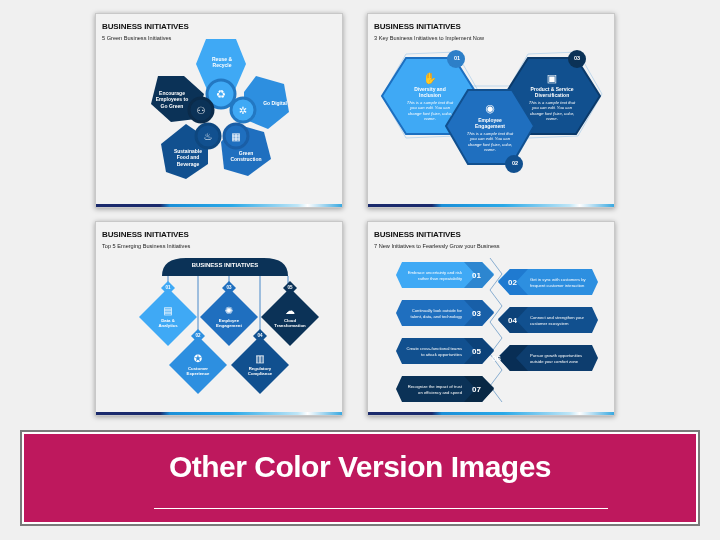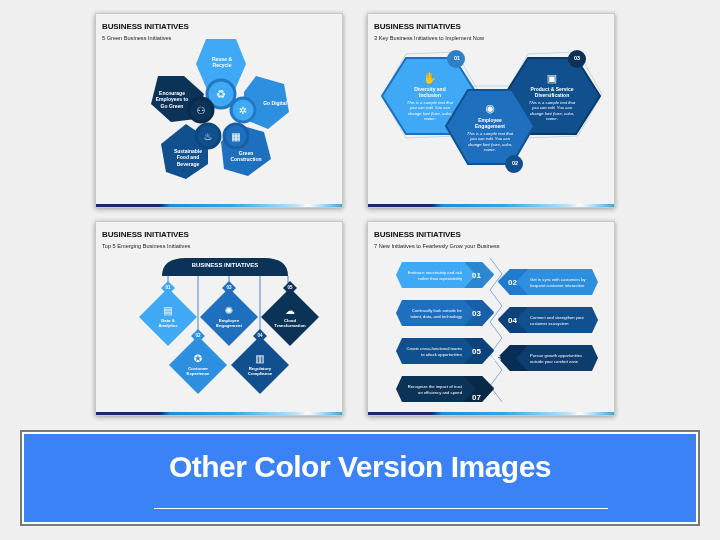--- a/index.html
+++ b/index.html
@@ -8,21 +8,21 @@
   .s1{left:95px;top:13px;}
   .s2{left:367px;top:13px;}
   .s3{left:95px;top:221px;}
   .s4{left:367px;top:221px;}
   .slide-title{position:absolute;left:6px;top:8px;font-size:8px;font-weight:bold;color:#111;letter-spacing:-0.1px;}
   .slide-sub{position:absolute;left:6px;top:21px;font-size:5.6px;color:#222;}
   .footer-bar{position:absolute;left:0;right:0;bottom:0;height:3px;background:linear-gradient(90deg,#1a2a6c 0%,#1a2a6c 26%,#1a8fd8 30%,#2aa9e8 55%,#bfe6f7 82%,#ffffff 86%,#39a8e0 100%);}
   .diagram{position:absolute;left:0;top:0;}
   .lbl{position:absolute;color:#fff;font-size:5px;text-align:center;line-height:1.25;font-weight:bold;}
   .lbl-i{position:absolute;color:#fff;font-size:4.2px;text-align:center;line-height:1.3;font-style:italic;}
-  .banner{position:absolute;left:20px;top:430px;width:680px;height:96px;background:#3b82f6;border:2px solid #7a7a7a;box-shadow:inset 0 0 0 2px #fff;box-sizing:border-box;}
+  .banner{position:absolute;left:20px;top:430px;width:680px;height:96px;background:#be185d;border:2px solid #7a7a7a;box-shadow:inset 0 0 0 2px #fff;box-sizing:border-box;}
   .banner-title{position:absolute;left:0;right:0;top:18px;text-align:center;color:#fff;font-size:30px;font-weight:bold;letter-spacing:-0.5px;}
   .banner-line{position:absolute;left:132px;width:454px;top:76px;height:1px;background:#fff;}
   .step-text{position:absolute;color:#fff;font-size:4.2px;line-height:1.35;}
   .step-num{position:absolute;color:#fff;font-size:8px;font-weight:bold;}
 </style>
 </head>
 <body>
 
 <div class="slide s1">
   <div class="slide-title">BUSINESS INITIATIVES</div>
@@ -160,21 +160,21 @@
     <polygon points="130,60 142,47 160,47 148,60 160,73 142,73" fill="#1f7ad0"></polygon>
     <polygon points="130,98 142,85 160,85 148,98 160,111 142,111" fill="#0c4279"></polygon>
     <polygon points="130,136 142,123 160,123 148,136 160,149 142,149" fill="#082e55"></polygon>
   </svg>
   <div class="step-num" style="left:104px;top:49px;">01</div>
   <div class="step-num" style="left:140px;top:56px;">02</div>
   <div class="step-num" style="left:104px;top:87px;">03</div>
   <div class="step-num" style="left:140px;top:94px;">04</div>
   <div class="step-num" style="left:104px;top:125px;">05</div>
   <div class="step-num" style="left:124px;top:132px;">06</div>
-  <div class="step-num" style="left:104px;top:163px;margin-top:8px;">07</div>
+  <div class="step-num" style="left:104px;top:163px;">07</div>
 
   <div class="step-text" style="left:32px;top:48px;width:62px;text-align:right;">
       <div>Embrace uncertainty and risk</div>
       <div>rather than repeatability</div>
     </div>
   <div class="step-text" style="left:162px;top:55px;width:66px;">
       <div>Get in sync with customers by</div>
       <div>frequent customer interaction</div>
     </div>
   <div class="step-text" style="left:32px;top:86px;width:62px;text-align:right;">

